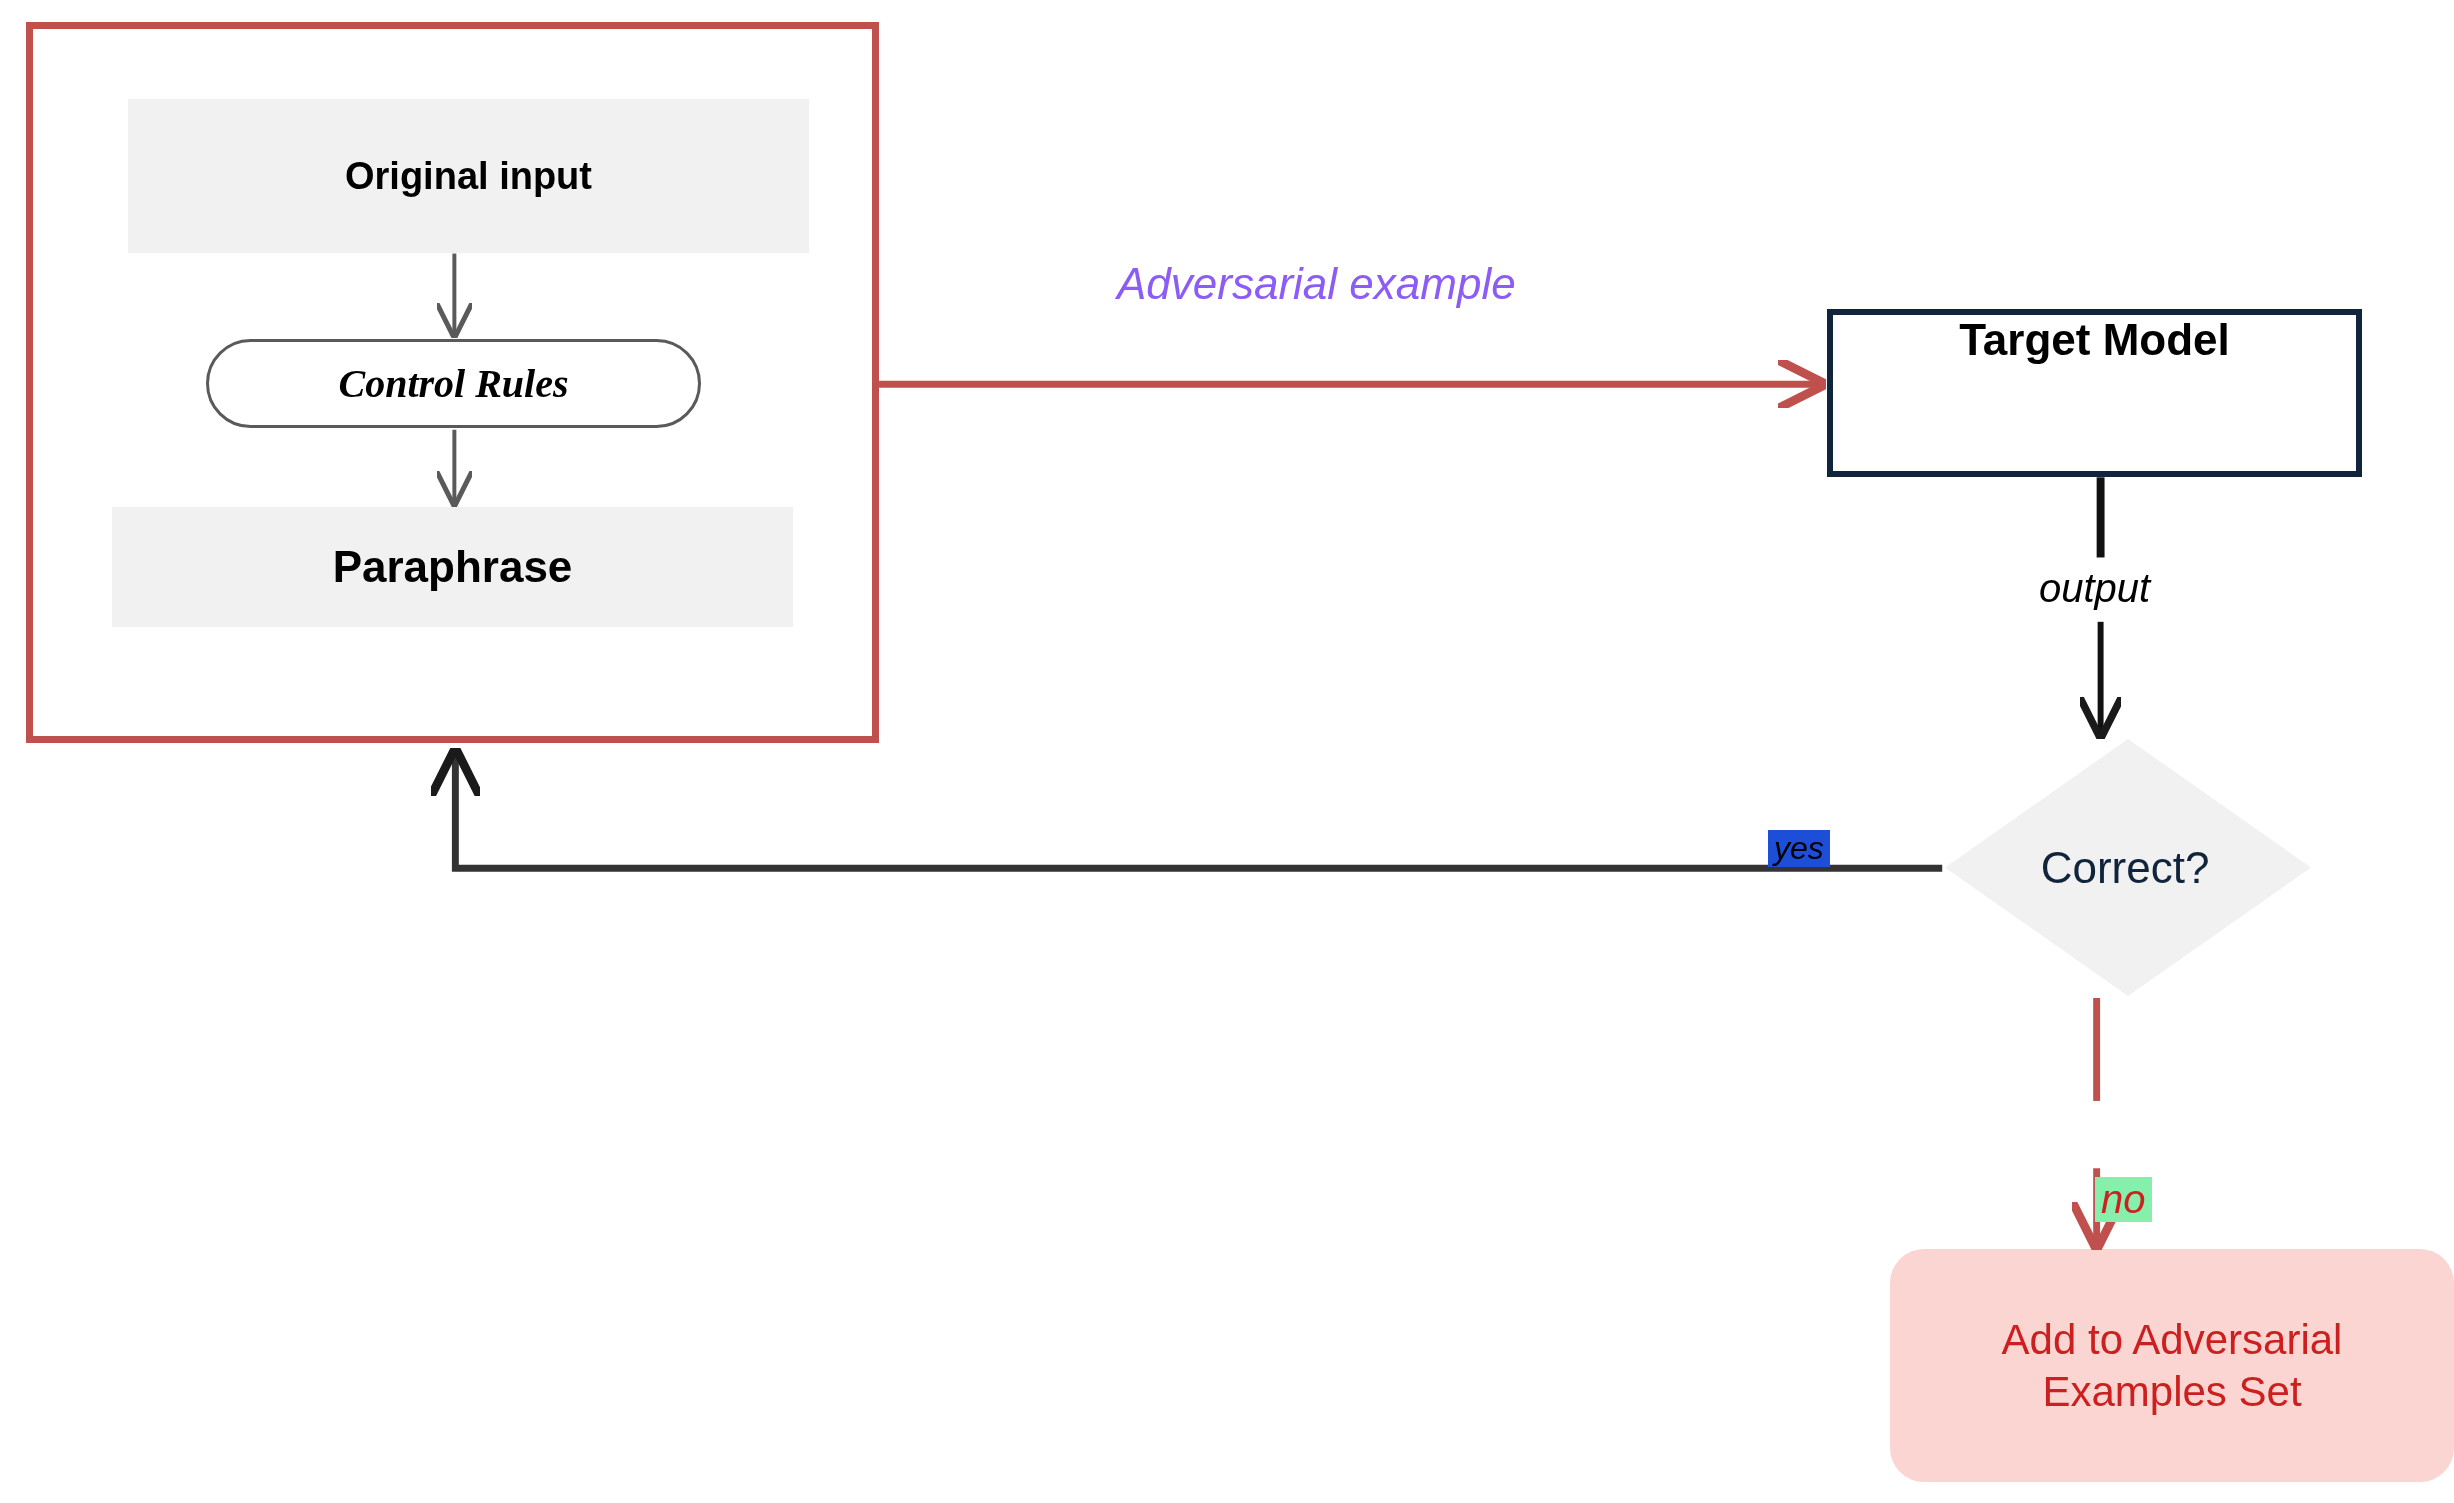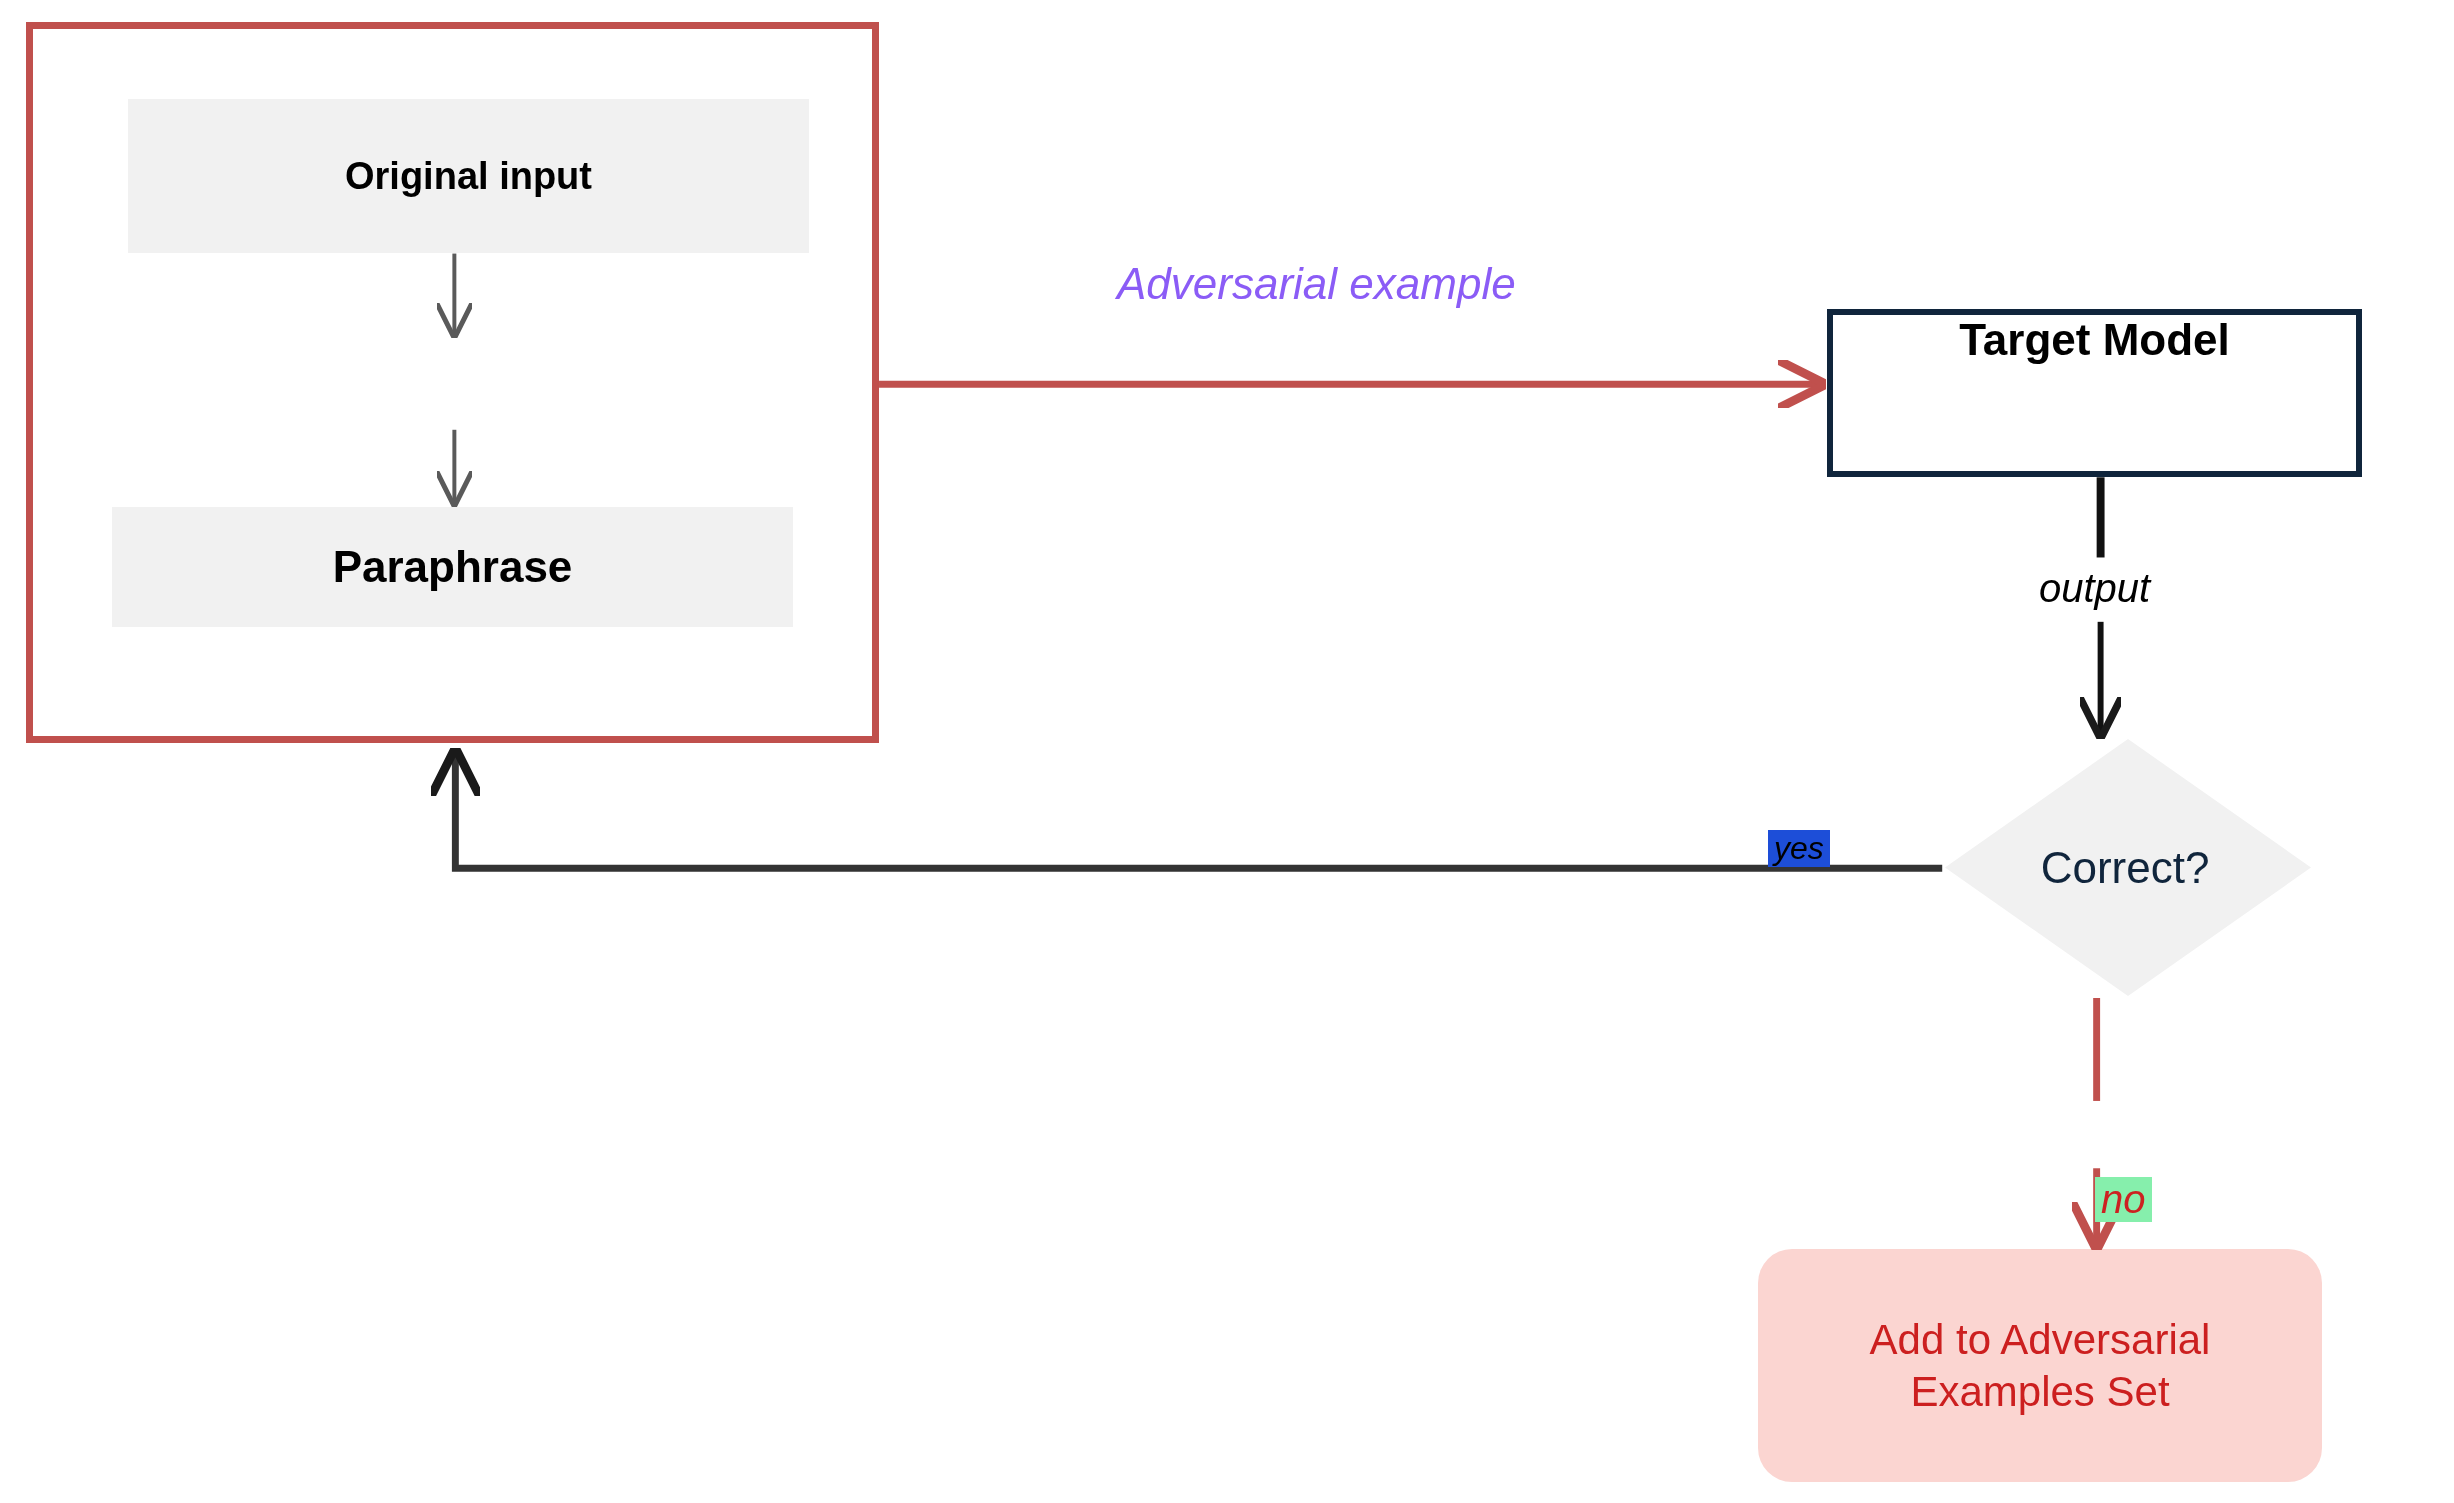--- a/index.html
+++ b/index.html
@@ -96,21 +96,21 @@
     align-items: center;
     justify-content: center;
     font-size: 44px;
     color: #10253c;
     padding-right: 6px;
     box-sizing: border-box;
   }
 
   
   #adv-set-box {
-    left: 1758px; top: 1249px;
+    left: 1890px; top: 1249px;
     width: 564px; height: 233px;
     background: #fbd5d1;
     border-radius: 34px;
     display: flex;
     align-items: center;
     justify-content: center;
     text-align: center;
     font-size: 42px;
     color: #cc1f1f;
     line-height: 1.22;
@@ -158,20 +158,23 @@
 <body>
 
 <div id="canvas">
 
   <div class="abs" id="generator-group"></div>
 
   <div class="abs gray-box" id="original-input-box">
     <span>Original input</span>
   </div>
 
+  <div class="abs" id="control-rules-pill">
+    <span>Control Rules</span>
+  </div>
 
   <div class="abs gray-box" id="paraphrase-box">
     <span>Paraphrase</span>
   </div>
 
   <div class="abs" id="target-model-box">
     <span>Target Model</span>
   </div>
 
   <div class="abs" id="decision-diamond"></div>

